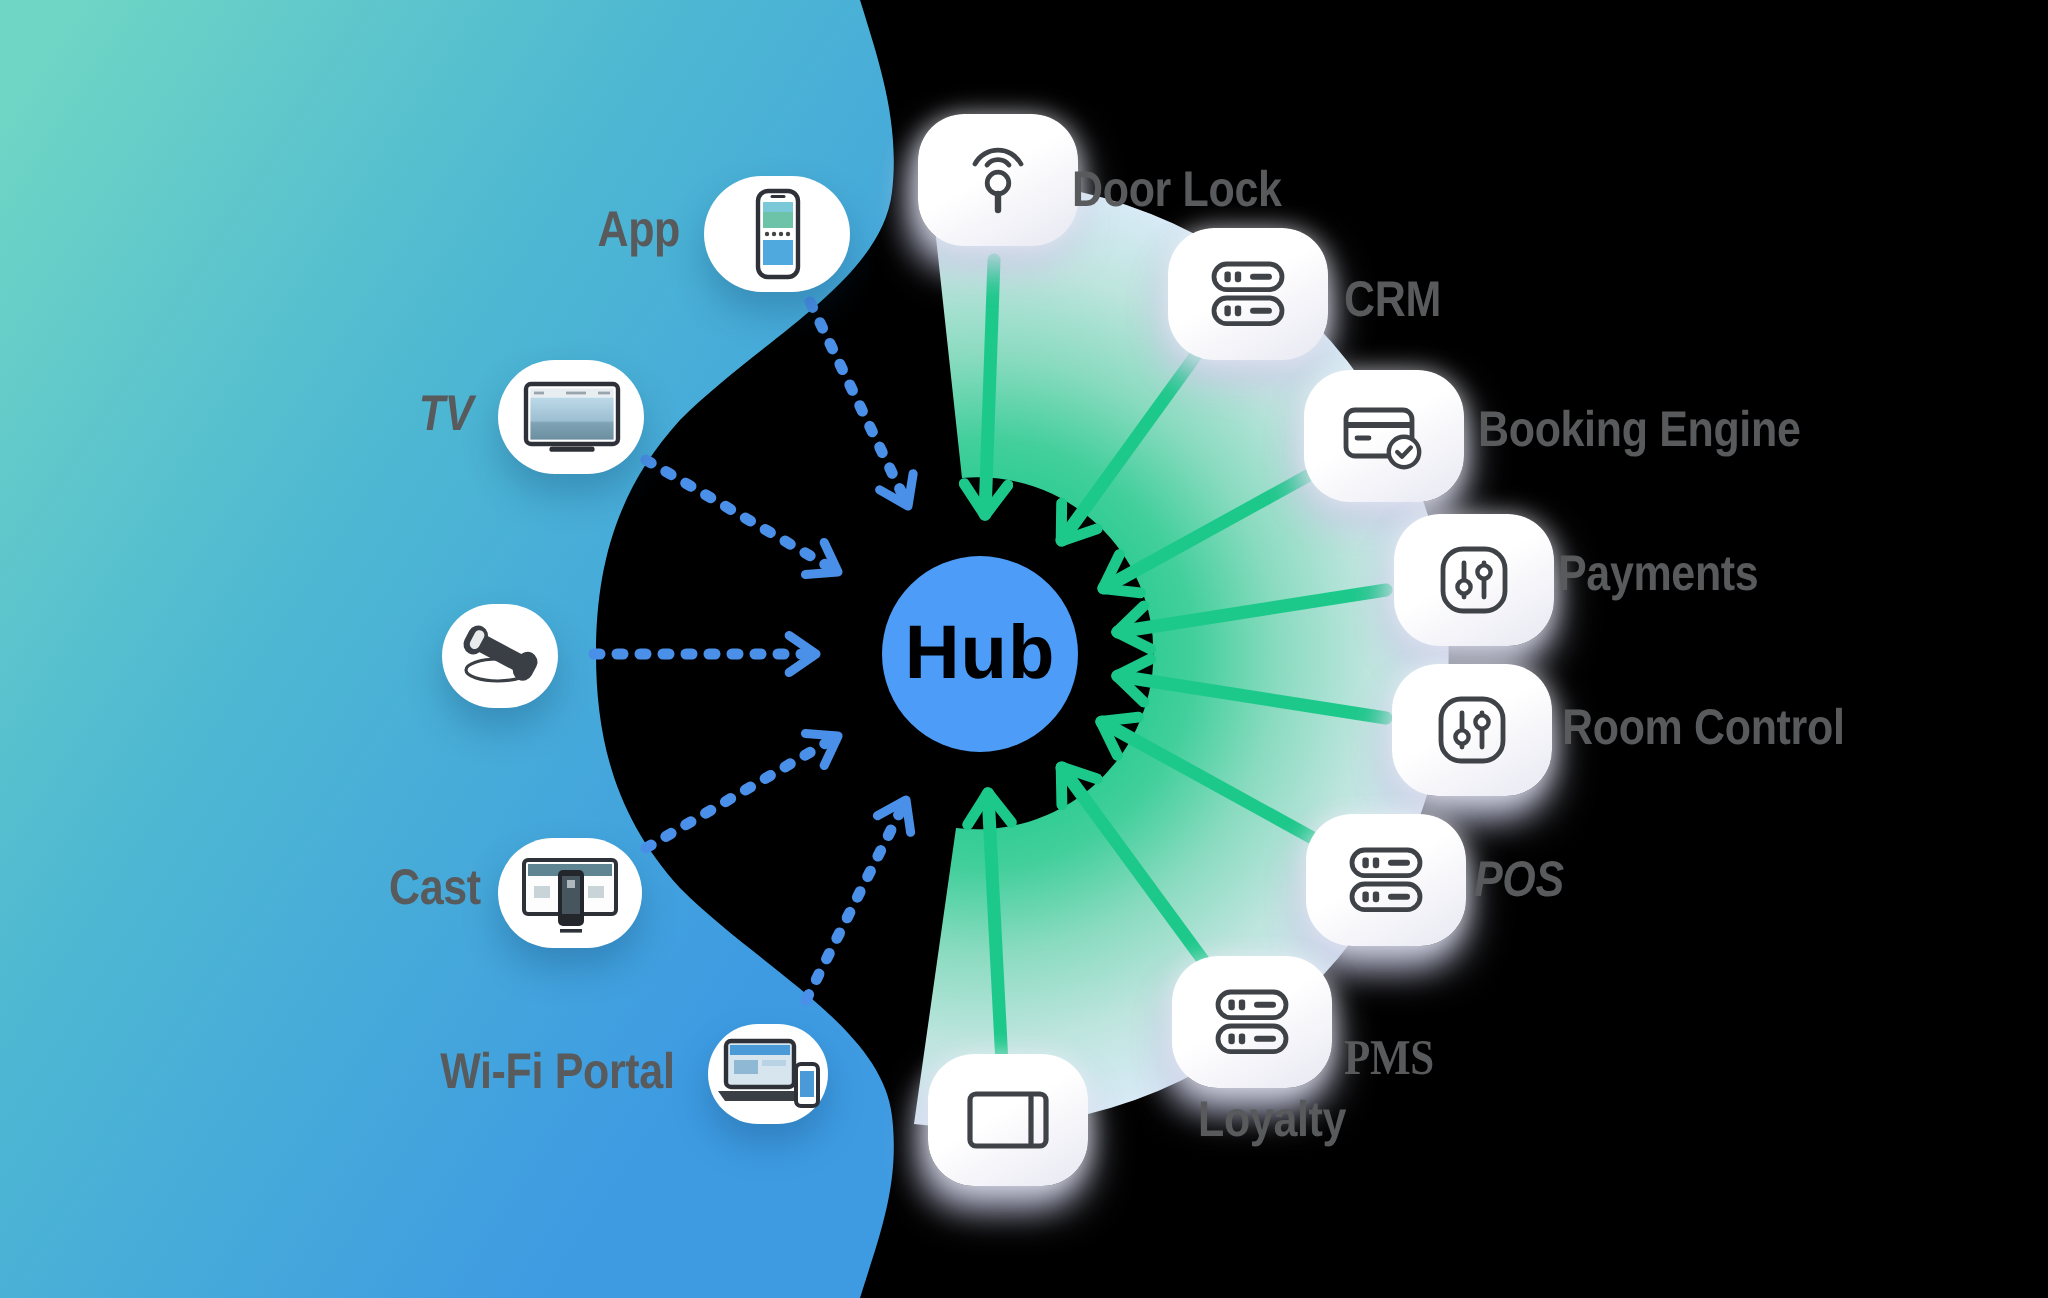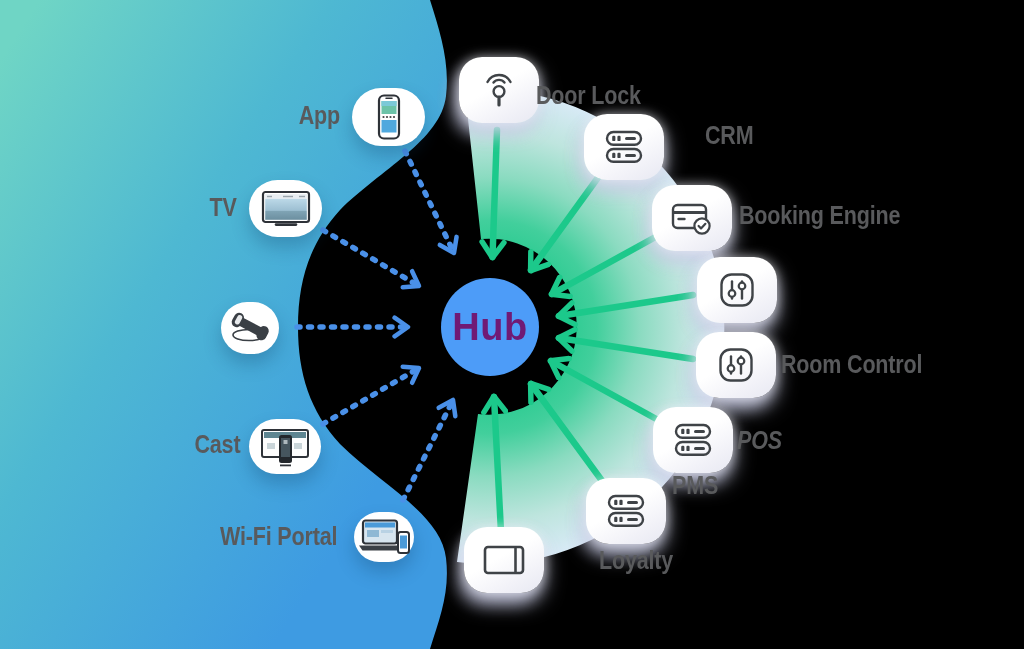--- a/index.html
+++ b/index.html
@@ -15,21 +15,21 @@
   .pill{position:absolute;background:#fff;border-radius:999px;
         box-shadow:0 10px 18px rgba(15,60,100,0.28);
         display:flex;align-items:center;justify-content:center;}
   .card{position:absolute;width:80px;height:66px;border-radius:23px;
         background:linear-gradient(150deg,#ffffff 45%,#f2f2f8 75%,#e7e8f2);
         box-shadow:0 0 12px rgba(255,255,255,0.5), 0 10px 20px rgba(205,208,232,0.85),
                    -6px 10px 16px rgba(190,194,222,0.45);
         display:flex;align-items:center;justify-content:center;}
   .hub{position:absolute;left:441px;top:278px;width:98px;height:98px;border-radius:50%;
        background:#4D9CF8;display:flex;align-items:center;justify-content:center;
-       color:#701a75;font-weight:700;font-size:38px;letter-spacing:0.5px;}
+       color:#000000;font-weight:700;font-size:38px;letter-spacing:0.5px;}
   .icon{display:block;}
 </style>
 </head>
 <body>
 
 <div class="stage">
 
   <svg class="scene" width="1024" height="649" viewBox="0 0 1024 649">
     <defs>
       <linearGradient id="blobGrad" x1="0" y1="60" x2="460" y2="360" gradientUnits="userSpaceOnUse">
@@ -94,21 +94,21 @@
           <circle cx="7.5" cy="23" r="1.1"></circle>
           <circle cx="11" cy="23" r="1.1"></circle>
           <circle cx="14.5" cy="23" r="1.1"></circle>
           <circle cx="18" cy="23" r="1.1"></circle>
         </g>
       <rect x="5.5" y="26" width="15" height="12.5" fill="#4FA8DE"></rect>
       <line x1="10" y1="4.3" x2="16" y2="4.3" stroke="#2E3238" stroke-width="1.5" stroke-linecap="round"></line>
     </svg>
   </div>
 
-  <div class="lbl left-side" style="left:97px;top:194px;width:140px;"><span class="cond">TV</span></div>
+  <div class="lbl left-side" style="left:97px;top:194px;width:140px;font-style:italic;"><span class="cond">TV</span></div>
   <div class="pill" style="left:249px;top:180px;width:73px;height:57px;">
     <svg class="icon" width="50" height="40" viewBox="0 0 50 40">
       <rect x="2" y="3" width="46" height="30" rx="2.5" fill="#fff" stroke="#2E3238" stroke-width="2.2"></rect>
       <rect x="4.2" y="5.2" width="41.6" height="4.6" fill="#E8EDF2"></rect>
       <g fill="#9AA4AC">
           <rect x="6" y="6.8" width="5" height="1.4"></rect>
           <rect x="22" y="6.8" width="10" height="1.4"></rect>
           <rect x="38" y="6.8" width="6" height="1.4"></rect>
         </g>
       <rect x="4.2" y="9.8" width="41.6" height="21" fill="url(#tvpic)"></rect>
@@ -185,21 +185,21 @@
           <rect x="13.4" y="6.7" width="3.2" height="5.4" rx="1.2"></rect>
         <rect x="8.2" y="23.7" width="3.2" height="5.4" rx="1.2"></rect>
           <rect x="13.4" y="23.7" width="3.2" height="5.4" rx="1.2"></rect>
       </g>
       <g stroke="#3F4347" stroke-width="3" stroke-linecap="round">
         <line x1="22.5" y1="9.4" x2="30.5" y2="9.4"></line>
           <line x1="22.5" y1="26.4" x2="30.5" y2="26.4"></line>
       </g>
     </svg>
   </div>
-  <div class="lbl right-side" style="left:672px;top:122px;margin-left:33px;"><span class="cond">CRM</span></div>
+  <div class="lbl right-side" style="left:672px;top:137px;"><span class="cond">CRM</span></div>
 
   <div class="card" style="left:652px;top:185px;">
     <svg class="icon" width="44" height="38" viewBox="0 0 44 38">
       <g fill="none" stroke="#3F4347" stroke-width="2.4" stroke-linecap="round">
         <rect x="3" y="6" width="33" height="23" rx="4.5"></rect>
         <line x1="4" y1="13.5" x2="35" y2="13.5" stroke-width="3"></line>
         <line x1="8.5" y1="20" x2="14.5" y2="20" stroke-width="2.4"></line>
       </g>
       <circle cx="32" cy="27" r="7.6" fill="#fff" stroke="#3F4347" stroke-width="2.2"></circle>
       <path d="M28.6,27 l2.4,2.4 l4.4,-4.6" fill="none" stroke="#3F4347" stroke-width="2.2" stroke-linecap="round" stroke-linejoin="round"></path>
@@ -211,20 +211,21 @@
     <svg class="icon" width="40" height="40" viewBox="0 0 40 40">
       <g fill="none" stroke="#3F4347" stroke-width="2.4" stroke-linecap="round">
         <rect x="4.5" y="4.5" width="31" height="31" rx="10"></rect>
         <line x1="15" y1="11.5" x2="15" y2="28.5"></line>
         <line x1="25" y1="11.5" x2="25" y2="28.5"></line>
       </g>
       <circle cx="15" cy="23.5" r="3.3" fill="#fff" stroke="#3F4347" stroke-width="2.2"></circle>
       <circle cx="25" cy="16" r="3.3" fill="#fff" stroke="#3F4347" stroke-width="2.2"></circle>
     </svg>
   </div>
+  <div class="lbl right-side" style="left:779px;top:274px;"><span class="cond">Payments</span></div>
 
   <div class="card" style="left:696px;top:332px;">
     <svg class="icon" width="40" height="40" viewBox="0 0 40 40">
       <g fill="none" stroke="#3F4347" stroke-width="2.4" stroke-linecap="round">
         <rect x="4.5" y="4.5" width="31" height="31" rx="10"></rect>
         <line x1="15" y1="11.5" x2="15" y2="28.5"></line>
         <line x1="25" y1="11.5" x2="25" y2="28.5"></line>
       </g>
       <circle cx="15" cy="23.5" r="3.3" fill="#fff" stroke="#3F4347" stroke-width="2.2"></circle>
       <circle cx="25" cy="16" r="3.3" fill="#fff" stroke="#3F4347" stroke-width="2.2"></circle>
@@ -263,21 +264,21 @@
           <rect x="13.4" y="6.7" width="3.2" height="5.4" rx="1.2"></rect>
         <rect x="8.2" y="23.7" width="3.2" height="5.4" rx="1.2"></rect>
           <rect x="13.4" y="23.7" width="3.2" height="5.4" rx="1.2"></rect>
       </g>
       <g stroke="#3F4347" stroke-width="3" stroke-linecap="round">
         <line x1="22.5" y1="9.4" x2="30.5" y2="9.4"></line>
           <line x1="22.5" y1="26.4" x2="30.5" y2="26.4"></line>
       </g>
     </svg>
   </div>
-  <div class="lbl right-side" style="left:672px;top:472px;"><span class="cond">PMS</span></div>
+  <div class="lbl right-side" style="left:672px;top:516px;font-family:Liberation Serif, serif;"><span class="cond">PMS</span></div>
 
   <div class="card" style="left:464px;top:527px;">
     <svg class="icon" width="46" height="36" viewBox="0 0 46 36">
       <g fill="none" stroke="#3F4347" stroke-width="2.6" stroke-linecap="round">
         <rect x="4" y="5" width="38" height="26" rx="3"></rect>
         <line x1="34.5" y1="6.5" x2="34.5" y2="29.5"></line>
       </g>
     </svg>
   </div>
   <div class="lbl right-side" style="left:551px;top:547px;padding-left:48px;"><span class="cond">Loyalty</span></div>

